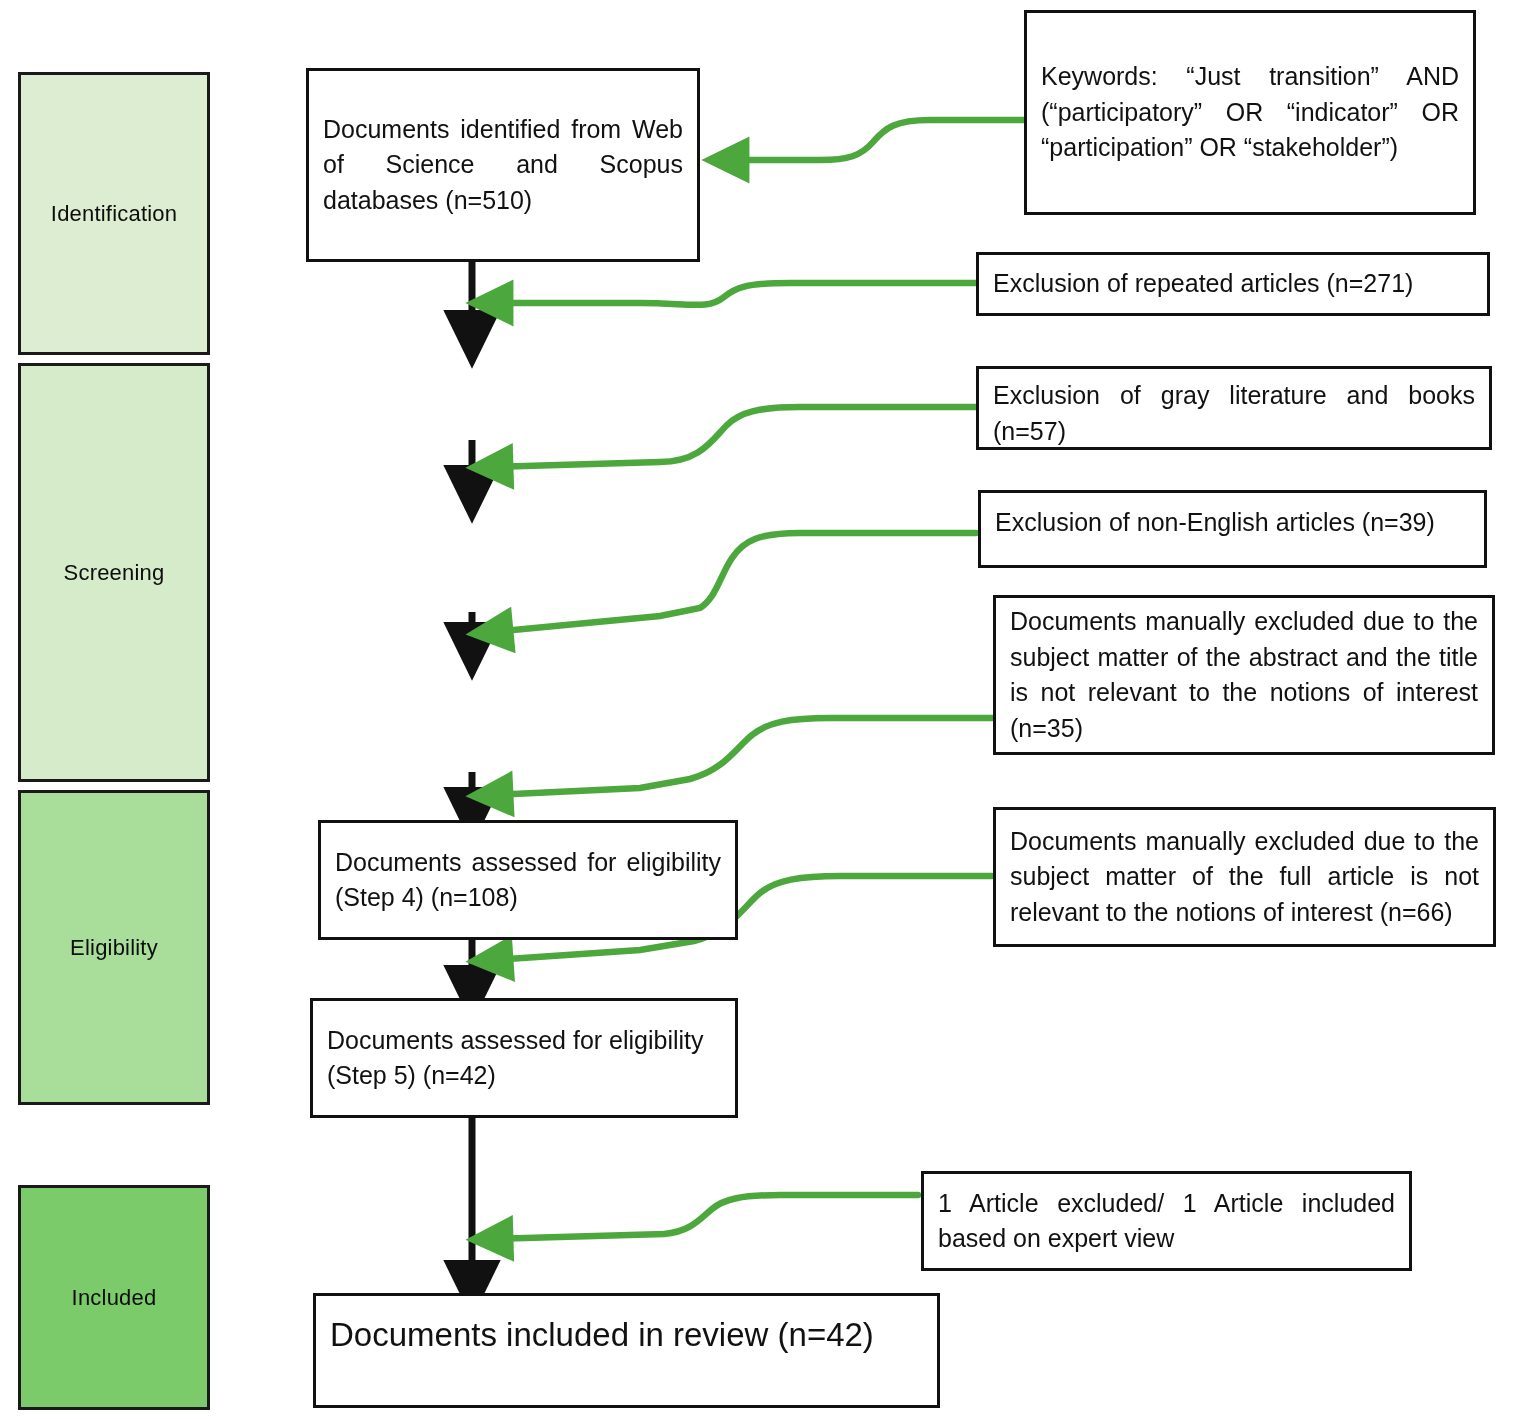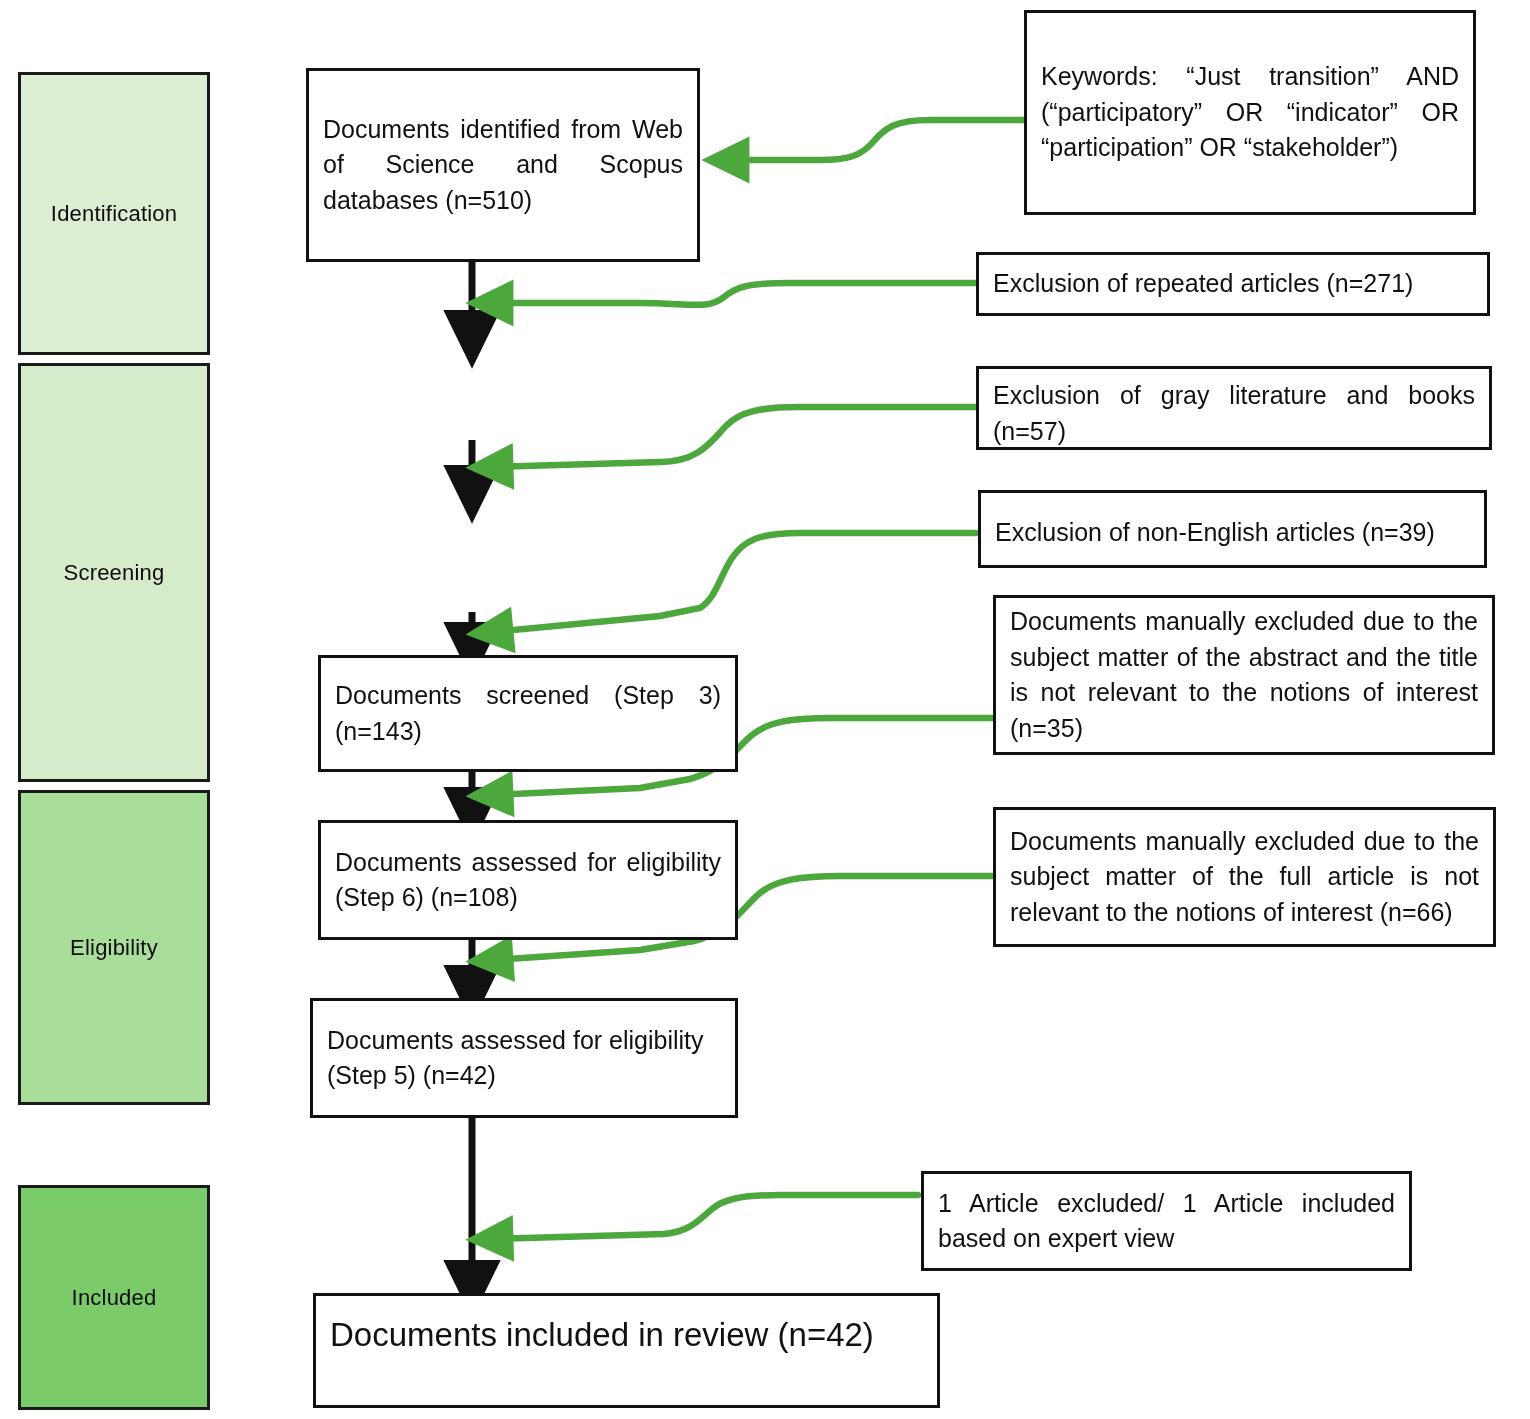--- a/index.html
+++ b/index.html
@@ -109,26 +109,23 @@
   <div class="stage" style="left:18px; top:1185px; width:192px; height:225px; background:#7BCB6B;">
     <span>Included</span>
   </div>
 
   <div class="nodebox just" style="left:306px; top:68px; width:394px; height:194px;">
     <span class="txt">Documents identified from Web of Science and Scopus databases (n=510)</span>
   </div>
 
 
 
-  <div class="nodebox just" style="left:318px; top:655px; width:420px; height:117px;">
-    <span class="txt">Documents screened (Step 3) (n=143)</span>
-  </div>
 
   <div class="nodebox just" style="left:318px; top:820px; width:420px; height:120px;">
-    <span class="txt">Documents assessed for eligibility (Step 6) (n=108)</span>
+    <span class="txt">Documents assessed for eligibility (Step 4) (n=108)</span>
   </div>
 
   <div class="nodebox" style="left:310px; top:998px; width:428px; height:120px;">
     <span class="txt">Documents assessed for eligibility (Step 5) (n=42)</span>
   </div>
 
   <div class="nodebox big" style="left:313px; top:1293px; width:627px; height:115px; align-items:flex-start;justify-content:flex-end;">
     <span class="txt" style="padding-top:16px;">Documents included in review (n=42)</span>
   </div>
 
@@ -138,21 +135,21 @@
 
   <div class="nodebox" style="left:976px; top:252px; width:514px; height:64px;">
     <span class="txt">Exclusion of repeated articles (n=271)</span>
   </div>
 
   <div class="nodebox just" style="left:976px; top:366px; width:516px; height:84px; align-items:flex-start;">
     <span class="txt" style="padding-top:9px;">Exclusion of gray literature and books (n=57)</span>
   </div>
 
   <div class="nodebox" style="left:978px; top:490px; width:509px; height:78px; align-items:flex-start;">
-    <span class="txt" style="padding-top:22px;">Exclusion of non-English articles (n=39)</span>
+    <span class="txt" style="padding-top:12px;">Exclusion of non-English articles (n=39)</span>
   </div>
 
   <div class="nodebox just" style="left:993px; top:595px; width:502px; height:160px;">
     <span class="txt">Documents manually excluded due to the subject matter of the abstract and the title is not relevant to the notions of interest (n=35)</span>
   </div>
 
   <div class="nodebox just" style="left:993px; top:807px; width:503px; height:140px;">
     <span class="txt">Documents manually excluded due to the subject matter of the full article is not relevant to the notions of interest (n=66)</span>
   </div>
 

